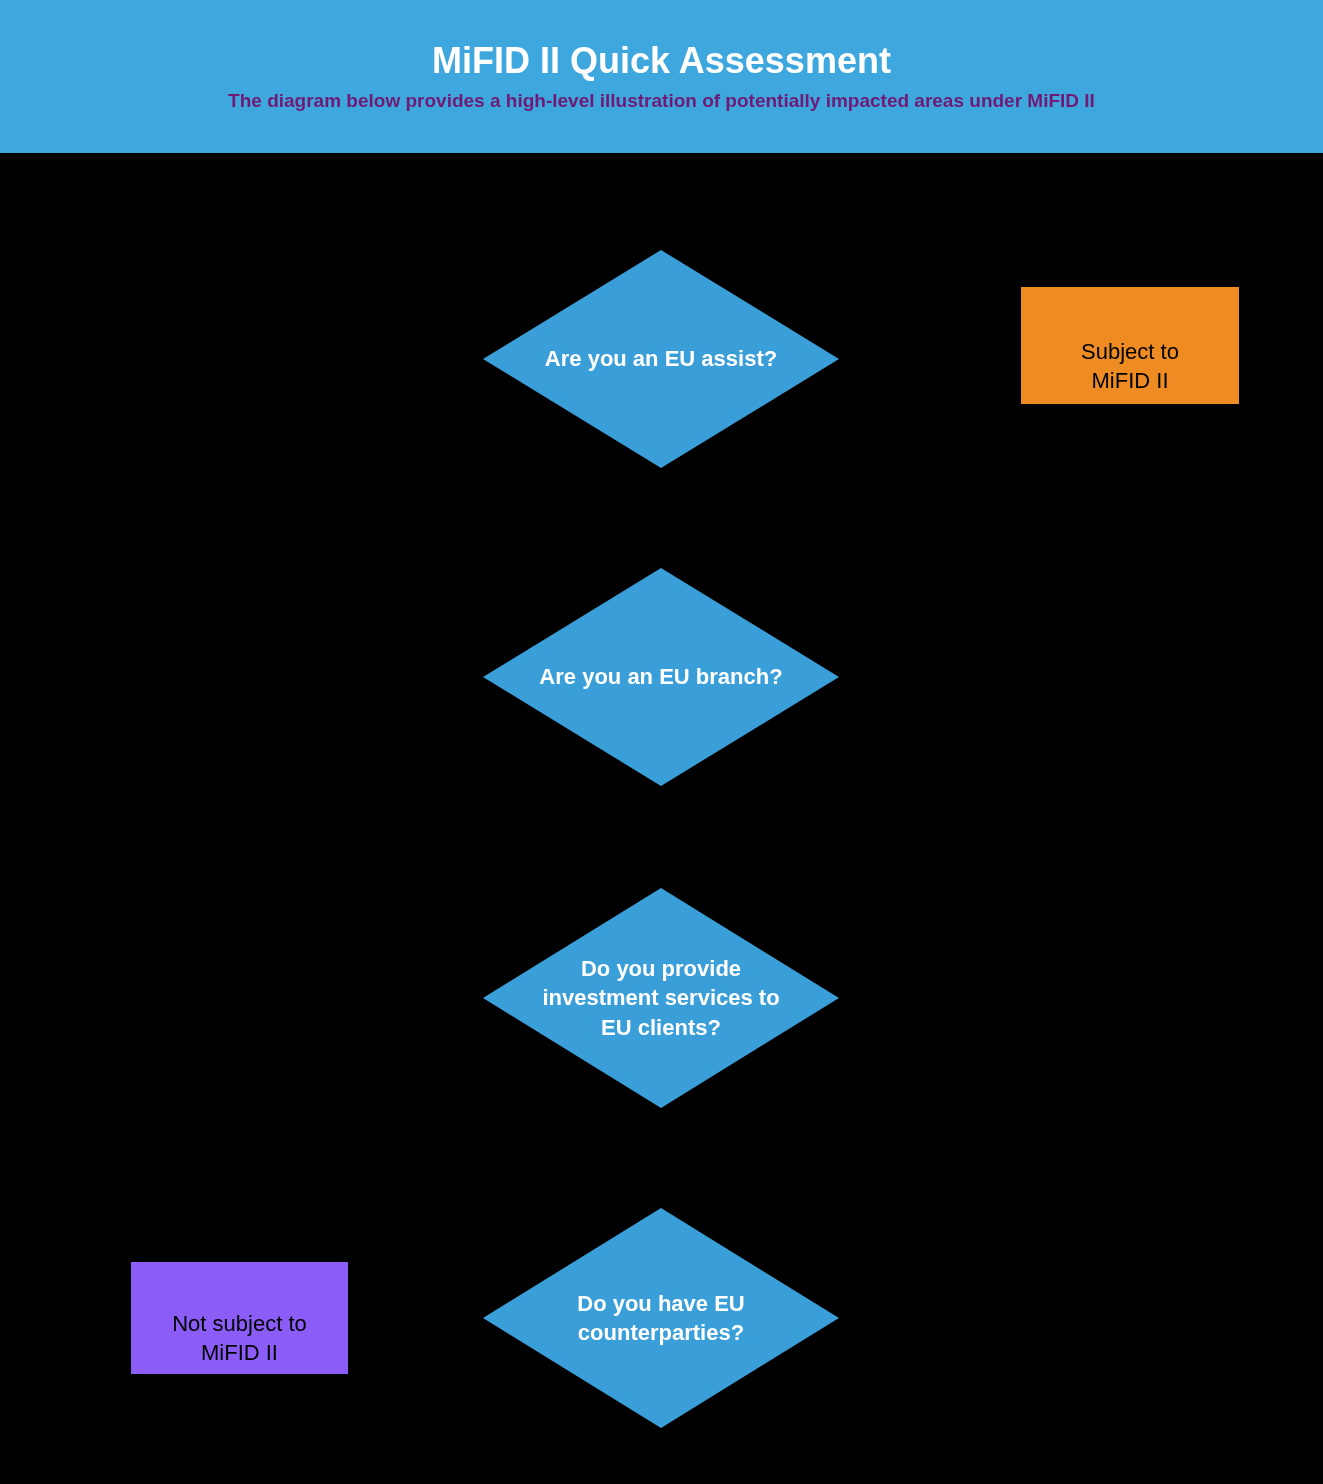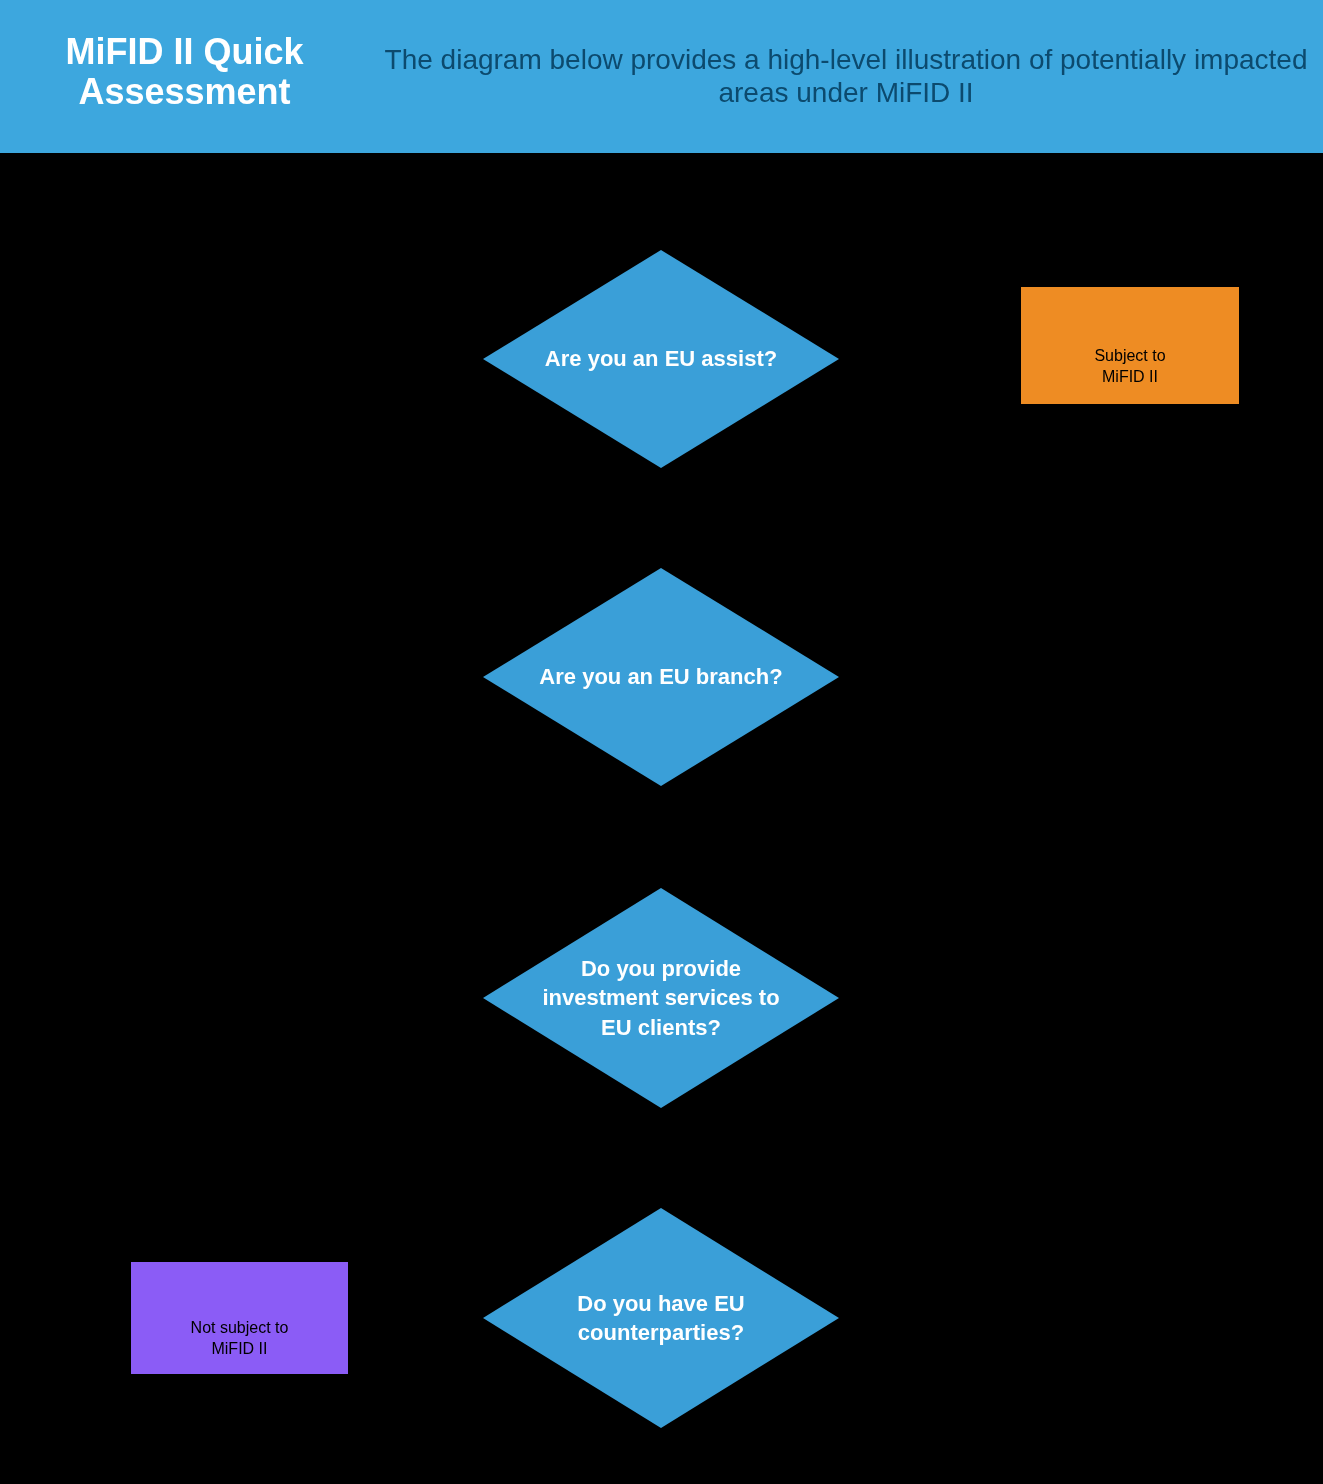--- a/index.html
+++ b/index.html
@@ -9,36 +9,36 @@
     font-family:"Liberation Sans", sans-serif;
     overflow:hidden;
   }
   #root { position:relative; width:1323px; height:1484px; background:#000000; }
 
   
   .header {
     position:absolute; left:0; top:0;
     width:1323px; height:153px;
     background:#3da7de;
-    display:flex; flex-direction:row;
+    display:flex; flex-direction:column;
     align-items:center; justify-content:center;
     text-align:center;
   }
   .header-title {
     color:#ffffff;
     font-size:36px;
     font-weight:bold;
     line-height:1.1;
     letter-spacing:0px;
     margin-bottom:10px;
   }
   .header-subtitle {
-    color:#0c4a6e;
-    font-size:28px;
-    font-weight:normal;
+    color:#701a75;
+    font-size:19px;
+    font-weight:bold;
     line-height:1.15;
   }
 
   
   .canvas { position:absolute; left:0; top:153px; width:1323px; height:1331px; }
 
   
   .node-diamond {
     position:absolute;
     display:flex; align-items:center; justify-content:center;
@@ -61,21 +61,21 @@
   }
 
   
   .node-box {
     position:absolute;
     display:flex; align-items:center; justify-content:center;
     text-align:center;
   }
   .node-box .label {
     color:#000000;
-    font-size:16px;
+    font-size:22px;
     font-weight:normal;
     line-height:1.3;
     white-space:pre-line;
     padding:4px 8px;
     margin-top:42px;
   }
   .orange { background:#ee8c23; }
   .grey   { background:#8b5cf6; }
 </style>
 </head>

